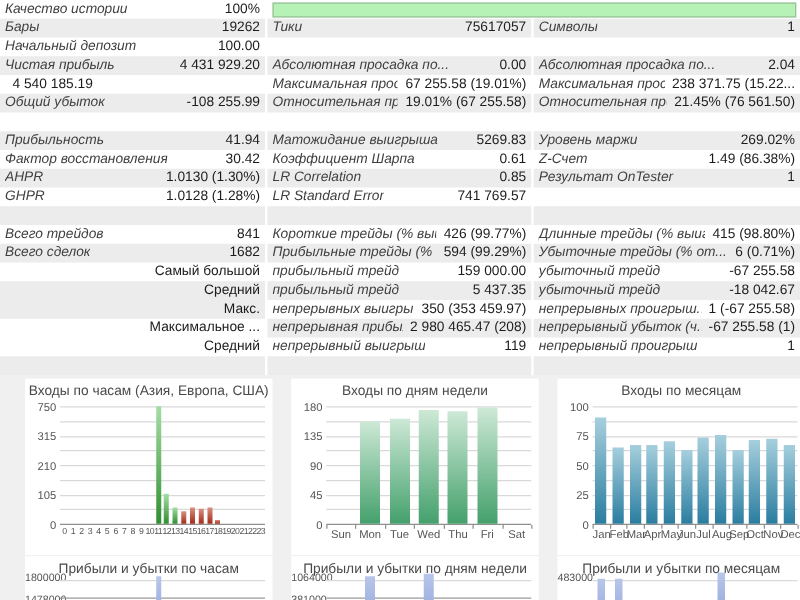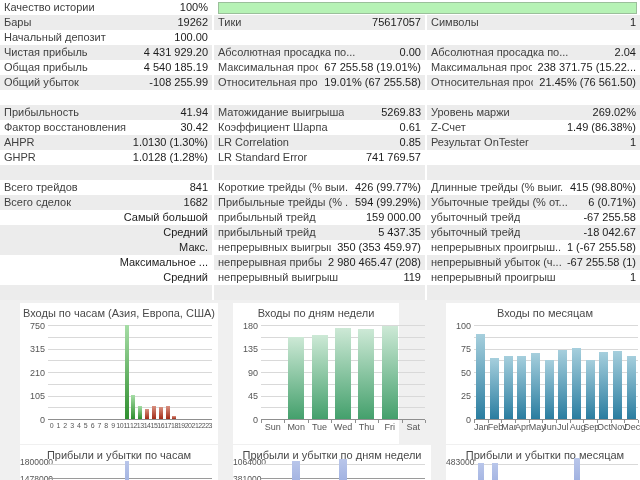--- a/index.html
+++ b/index.html
@@ -8,21 +8,21 @@
     background:#ffffff;font-family:"Liberation Sans",sans-serif;
     -webkit-font-smoothing:antialiased;
   }
   
   .t-col{position:absolute;top:0;}
   .t-row{
     height:15px;line-height:15px;display:flex;justify-content:space-between;
     padding:0 4px;font-size:11px;white-space:nowrap;overflow:hidden;
   }
   .t-row.even{background:#ececec;}
-  .t-lab{color:#3f3f3f;overflow:hidden;}
+  .t-lab{color:#3f3f3f;overflow:hidden;font-style:italic;}
   .t-val{color:#1c1c1c;margin-left:6px;}
   #quality-bar{
     position:absolute;left:218px;top:2px;width:417px;height:10px;
     border:1px solid #9bbf9b;
   }
   
   #charts-bg{position:absolute;left:0;top:300px;width:640px;height:180px;background:#f0f0f0;}
   .chart-panel{position:absolute;background:#ffffff;margin-left:12px;}
   .chart-title{position:absolute;top:4px;left:0;right:0;text-align:center;
     font-size:11px;color:#4a4a4a;white-space:nowrap;}
@@ -51,21 +51,20 @@
         </div>
         <div class="t-row">
           <span class="t-lab">Начальный депозит</span>
           <span class="t-val">100.00</span>
         </div>
         <div class="t-row even">
           <span class="t-lab">Чистая прибыль</span>
           <span class="t-val">4 431 929.20</span>
         </div>
         <div class="t-row">
-          <span class="t-lab">Общая прибыль</span>
           <span class="t-val">4 540 185.19</span>
         </div>
         <div class="t-row even">
           <span class="t-lab">Общий убыток</span>
           <span class="t-val">-108 255.99</span>
         </div>
         <div class="t-row">
           <span class="t-lab"></span>
           <span class="t-val"></span>
         </div>
@@ -332,21 +331,21 @@
         <div class="xlab tiny" style="left: 185.167px; width: 6.83333px; top: 119px;">23</div>
         <div class="bar" style="left: 104.583px; width: 4px; top: 22px; height: 94px; background: linear-gradient(rgb(166, 221, 166), rgb(47, 143, 47));"></div>
         <div class="bar" style="left: 111.417px; width: 4px; top: 92px; height: 24px; background: linear-gradient(rgb(166, 221, 166), rgb(47, 143, 47));"></div>
         <div class="bar" style="left: 118.25px; width: 4px; top: 103px; height: 13px; background: linear-gradient(rgb(166, 221, 166), rgb(47, 143, 47));"></div>
         <div class="bar" style="left: 125.083px; width: 4px; top: 106px; height: 10px; background: linear-gradient(rgb(216, 144, 128), rgb(163, 44, 24));"></div>
         <div class="bar" style="left: 131.917px; width: 4px; top: 103px; height: 13px; background: linear-gradient(rgb(216, 144, 128), rgb(163, 44, 24));"></div>
         <div class="bar" style="left: 138.75px; width: 4px; top: 104px; height: 12px; background: linear-gradient(rgb(216, 144, 128), rgb(163, 44, 24));"></div>
         <div class="bar" style="left: 145.583px; width: 4px; top: 103px; height: 13px; background: linear-gradient(rgb(216, 144, 128), rgb(163, 44, 24));"></div>
         <div class="bar" style="left: 152.417px; width: 4px; top: 113px; height: 3px; background: linear-gradient(rgb(216, 144, 128), rgb(163, 44, 24));"></div>
       </div>
-      <div class="chart-panel" style="left: 221px; top: 303px; width: 166px; height: 141px;">
+      <div class="chart-panel" style="left: 221px; top: 303px; width: 198px; height: 141px;">
         <div class="chart-title">Входы по дням недели</div>
         <div class="plot" style="left: 28px; top: 22px; width: 164px; height: 94px;"></div>
         <div class="gridline" style="left: 28px; width: 164px; top: 104.25px;"></div>
         <div class="gridline" style="left: 28px; width: 164px; top: 92.5px;"></div>
         <div class="gridline" style="left: 28px; width: 164px; top: 80.75px;"></div>
         <div class="gridline" style="left: 28px; width: 164px; top: 69px;"></div>
         <div class="gridline" style="left: 28px; width: 164px; top: 57.25px;"></div>
         <div class="gridline" style="left: 28px; width: 164px; top: 45.5px;"></div>
         <div class="gridline" style="left: 28px; width: 164px; top: 33.75px;"></div>
         <div class="gridline" style="left: 28px; width: 164px; top: 22px;"></div>

